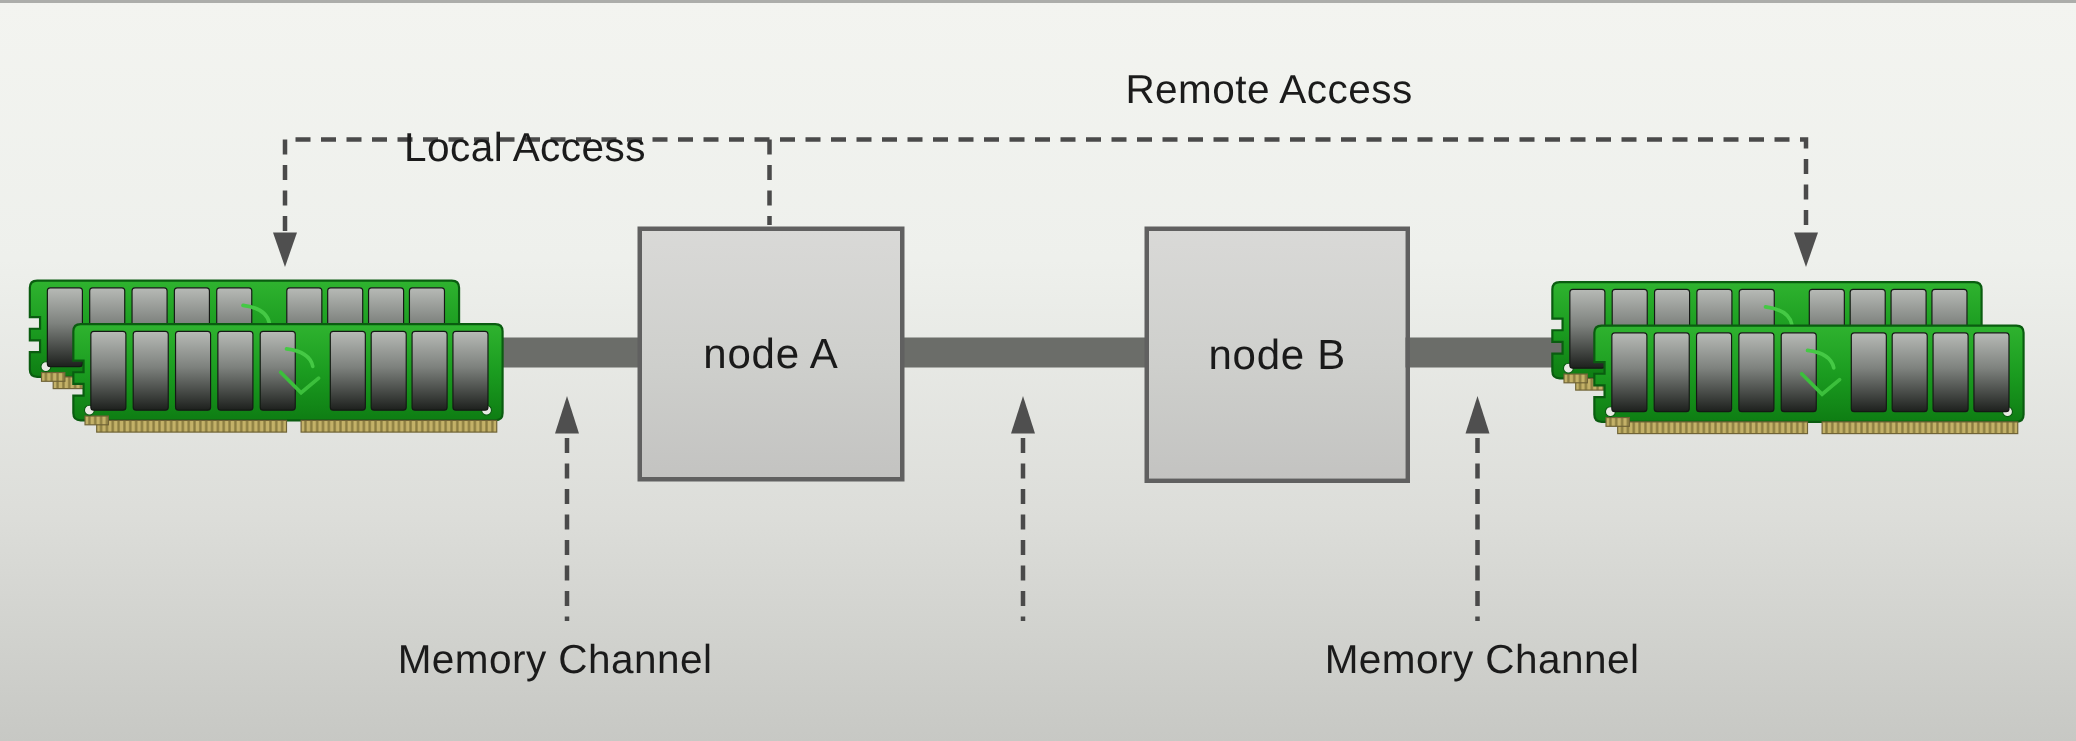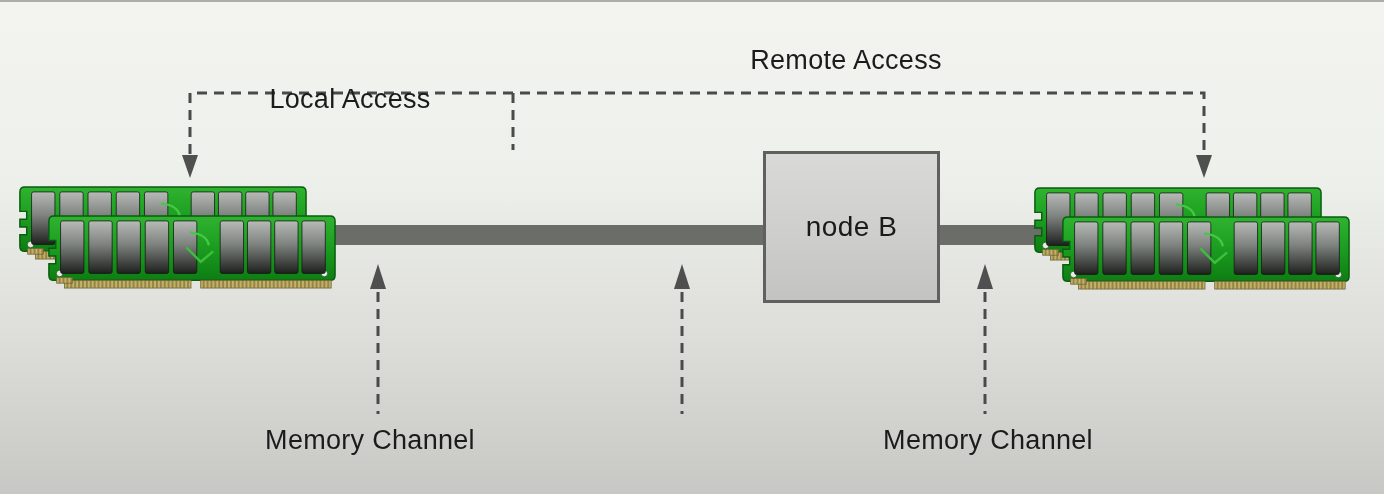--- a/index.html
+++ b/index.html
@@ -114,21 +114,24 @@
       <use href="#dimm" x="16" y="186" width="292" height="78"></use>
       <use href="#dimm" x="45" y="215" width="292" height="78"></use>
     </g>
 
     <g>
       <use href="#dimm" x="1031" y="187" width="292" height="78"></use>
       <use href="#dimm" x="1059" y="216" width="292" height="78"></use>
     </g>
   </svg>
 
-  <div class="node" style="left:763px;top:151px;width:177px;height:152px;">
+  <div class="node" style="left:425px;top:151px;width:178px;height:170px;">
+    <span>node A</span>
+  </div>
+  <div class="node" style="left:763px;top:151px;width:177px;height:171px;">
     <span>node B</span>
   </div>
 
   <div class="lbl" style="left:350px;top:59px;margin-top:40px;">Local Access</div>
   <div class="lbl" style="left:846px;top:60px;">Remote Access</div>
   <div class="lbl" style="left:370px;top:440px;">Memory Channel</div>
   <div class="lbl" style="left:988px;top:440px;">Memory Channel</div>
 </div>
 
 </body></html>

